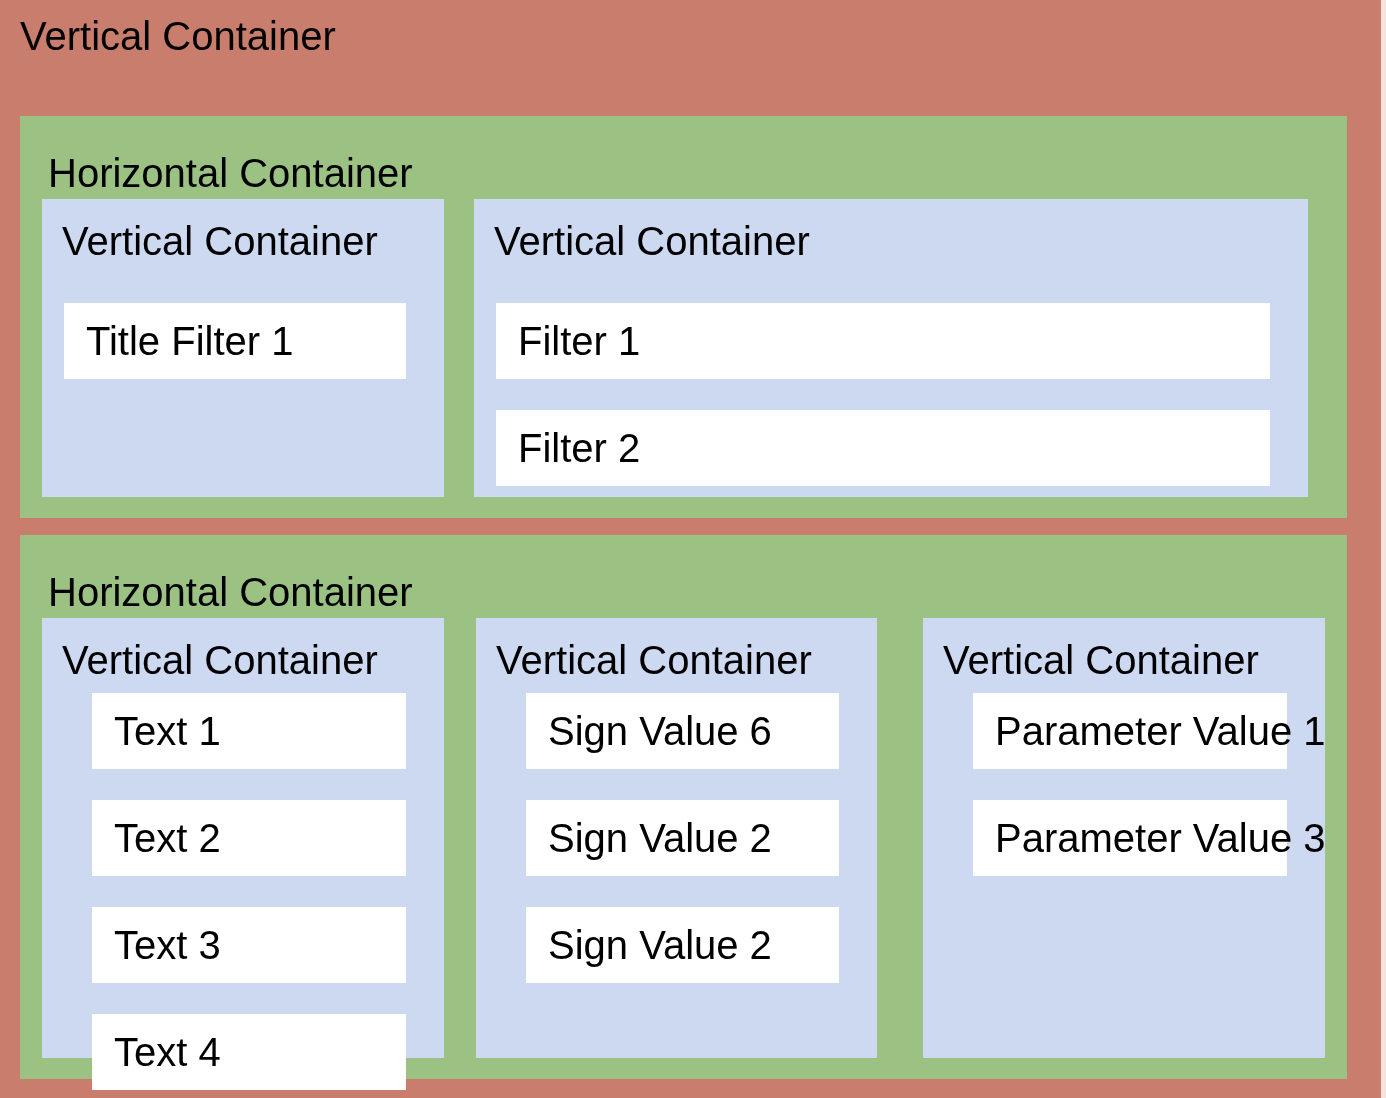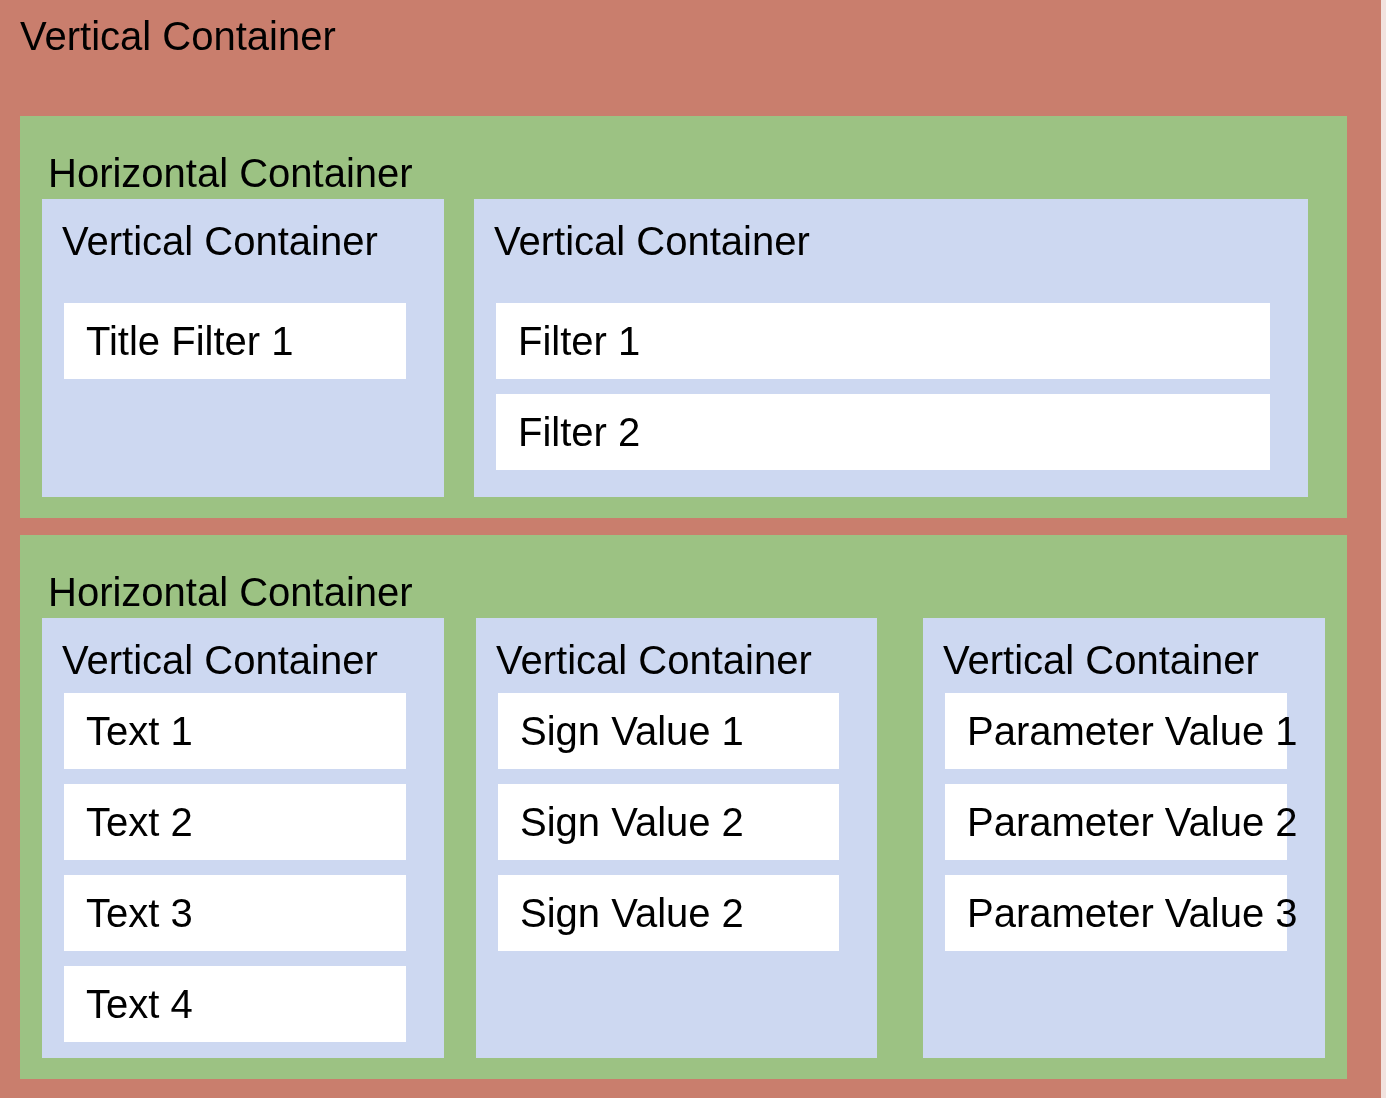--- a/index.html
+++ b/index.html
@@ -61,24 +61,24 @@
     top: 19px;
     white-space: nowrap;
   }
 
   .items {
     position: absolute;
     left: 22px;
     right: 38px;
     display: flex;
     flex-direction: column;
-    gap: 15px;
+    gap: 31px;
   }
   .row-1 .items { top: 104px; }
-  .row-2 .items { top: 75px; }
+  .row-2 .items { top: 75px; margin-left: 28px; }
 
   .item {
     height: 76px;
     background: var(--item-bg, #ffffff);
     display: flex;
     align-items: center;
     padding-left: 22px;
     white-space: nowrap;
   }
 
@@ -126,30 +126,29 @@
         <div class="item">Text 1</div>
         <div class="item">Text 2</div>
         <div class="item">Text 3</div>
         <div class="item">Text 4</div>
       </div>
     </div>
 
     <div class="col col-d">
       <div class="col-label">Vertical Container</div>
       <div class="items">
-        <div class="item">Sign Value 1</div>
+        <div class="item">Sign Value 6</div>
         <div class="item">Sign Value 2</div>
         <div class="item">Sign Value 2</div>
       </div>
     </div>
 
     <div class="col col-e">
       <div class="col-label">Vertical Container</div>
       <div class="items">
         <div class="item">Parameter Value 1</div>
-        <div class="item">Parameter Value 2</div>
         <div class="item">Parameter Value 3</div>
       </div>
     </div>
   </div>
 
   <div class="edge-strip"></div>
 </div>
 
 </body></html>

